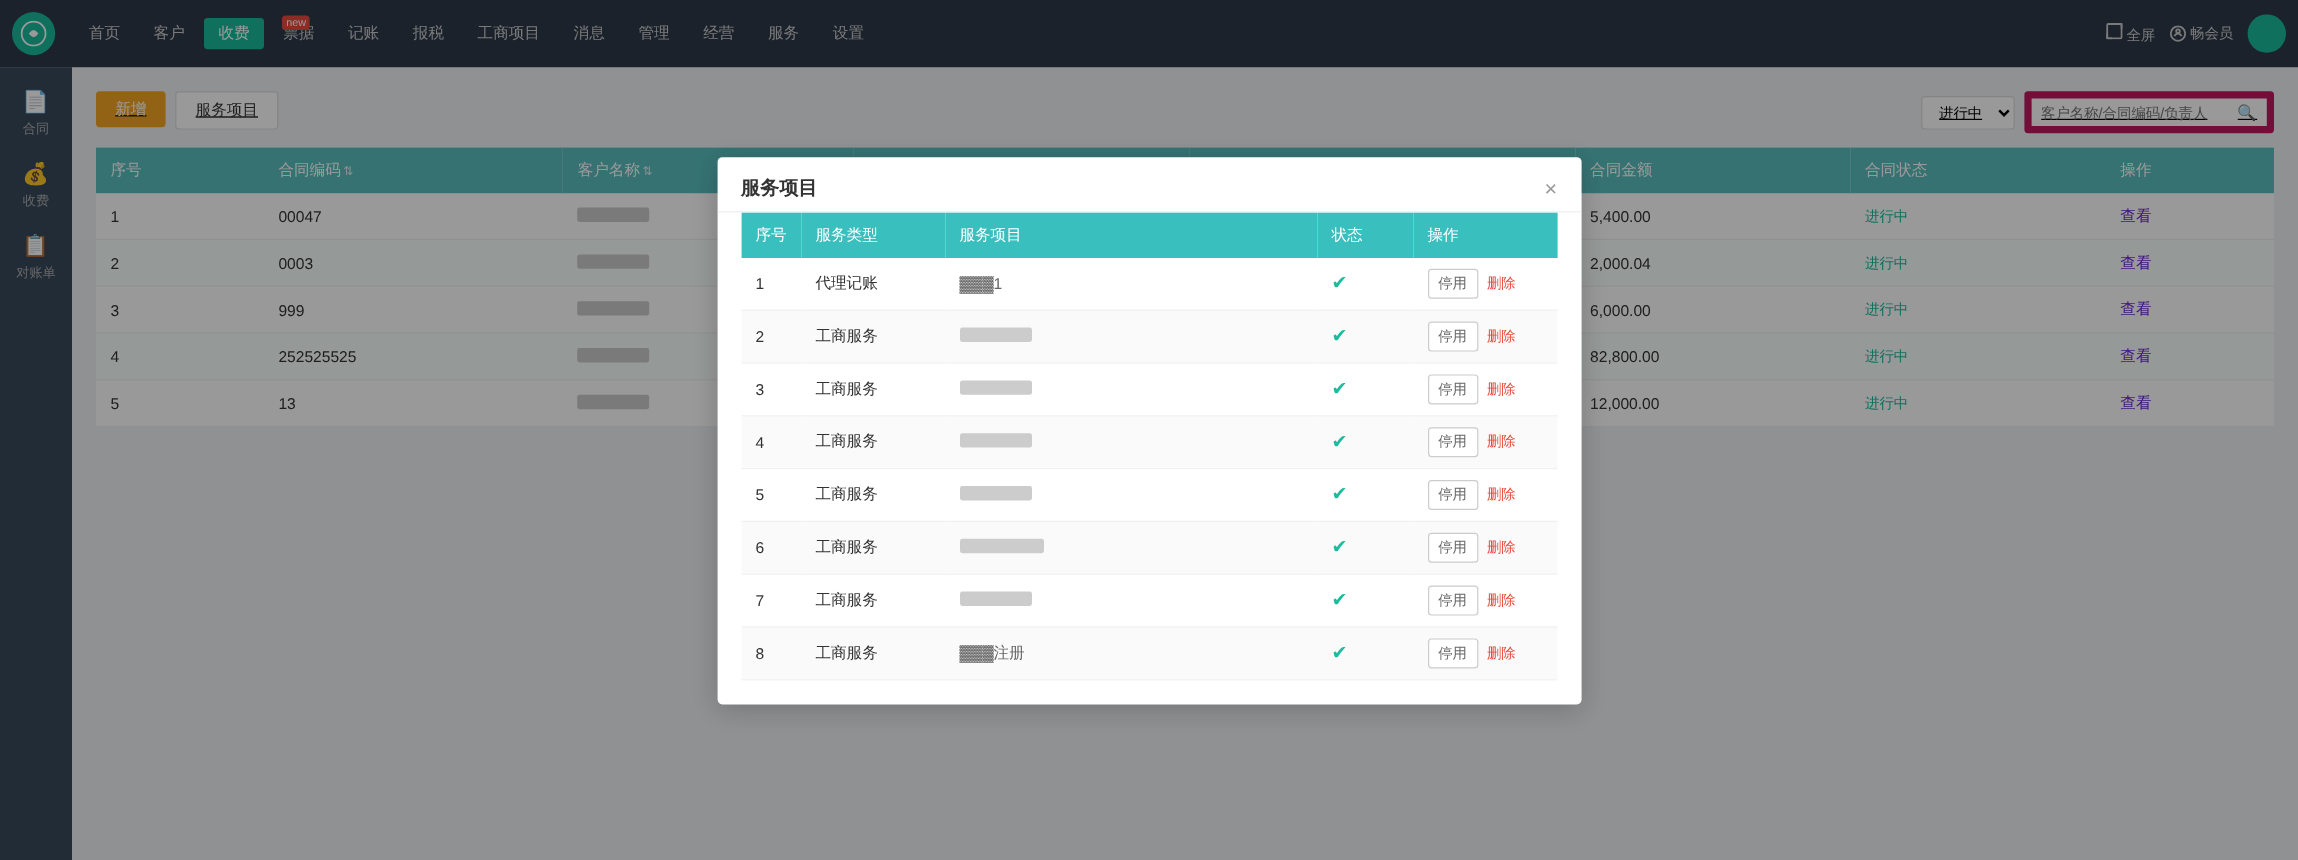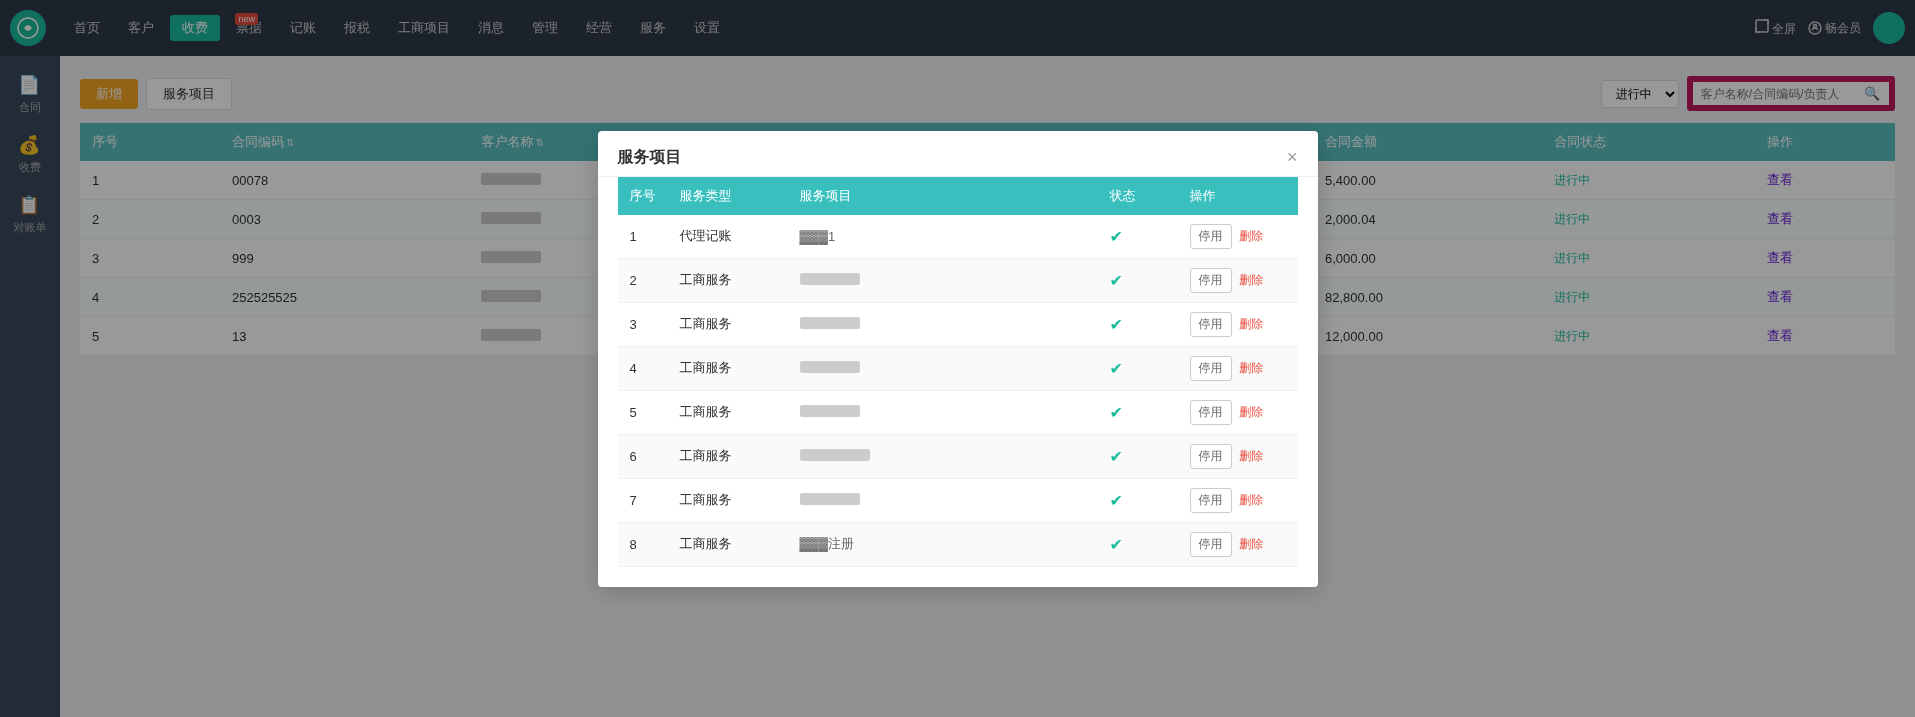--- a/index.html
+++ b/index.html
@@ -97,23 +97,24 @@
       flex: 1;
       overflow: auto;
       padding: 20px;
       background: #f0f2f5;
       position: relative;
     }
 
     
     .toolbar {
       display: flex;
-      align-items: center;
+      align-items: flex-start;
       gap: 8px;
       margin-bottom: 12px;
+      text-decoration: underline;
     }
     .btn-new {
       background: #f5a623;
       color: white;
       border: none;
       padding: 6px 16px;
       border-radius: 3px;
       cursor: pointer;
       font-size: 13px;
     }
@@ -392,21 +393,21 @@
           <th>服务项目▼</th>
           <th>服务期限起止▼</th>
           <th>合同金额</th>
           <th>合同状态</th>
           <th>操作</th>
         </tr>
       </thead>
       <tbody id="table-body">
       <tr>
     <td>1</td>
-    <td>00078</td>
+    <td>00047</td>
     <td><span class="blurred">&nbsp;&nbsp;&nbsp;&nbsp;&nbsp;&nbsp;&nbsp;&nbsp;&nbsp;&nbsp;&nbsp;&nbsp;</span></td>
     <td>小规模记账</td>
     <td>202305-202404</td>
     <td>5,400.00</td>
     <td><span class="status-badge">进行中</span></td>
     <td><span class="action-link">查看</span></td>
   </tr>
           <tr>
     <td>2</td>
     <td>0003</td>

